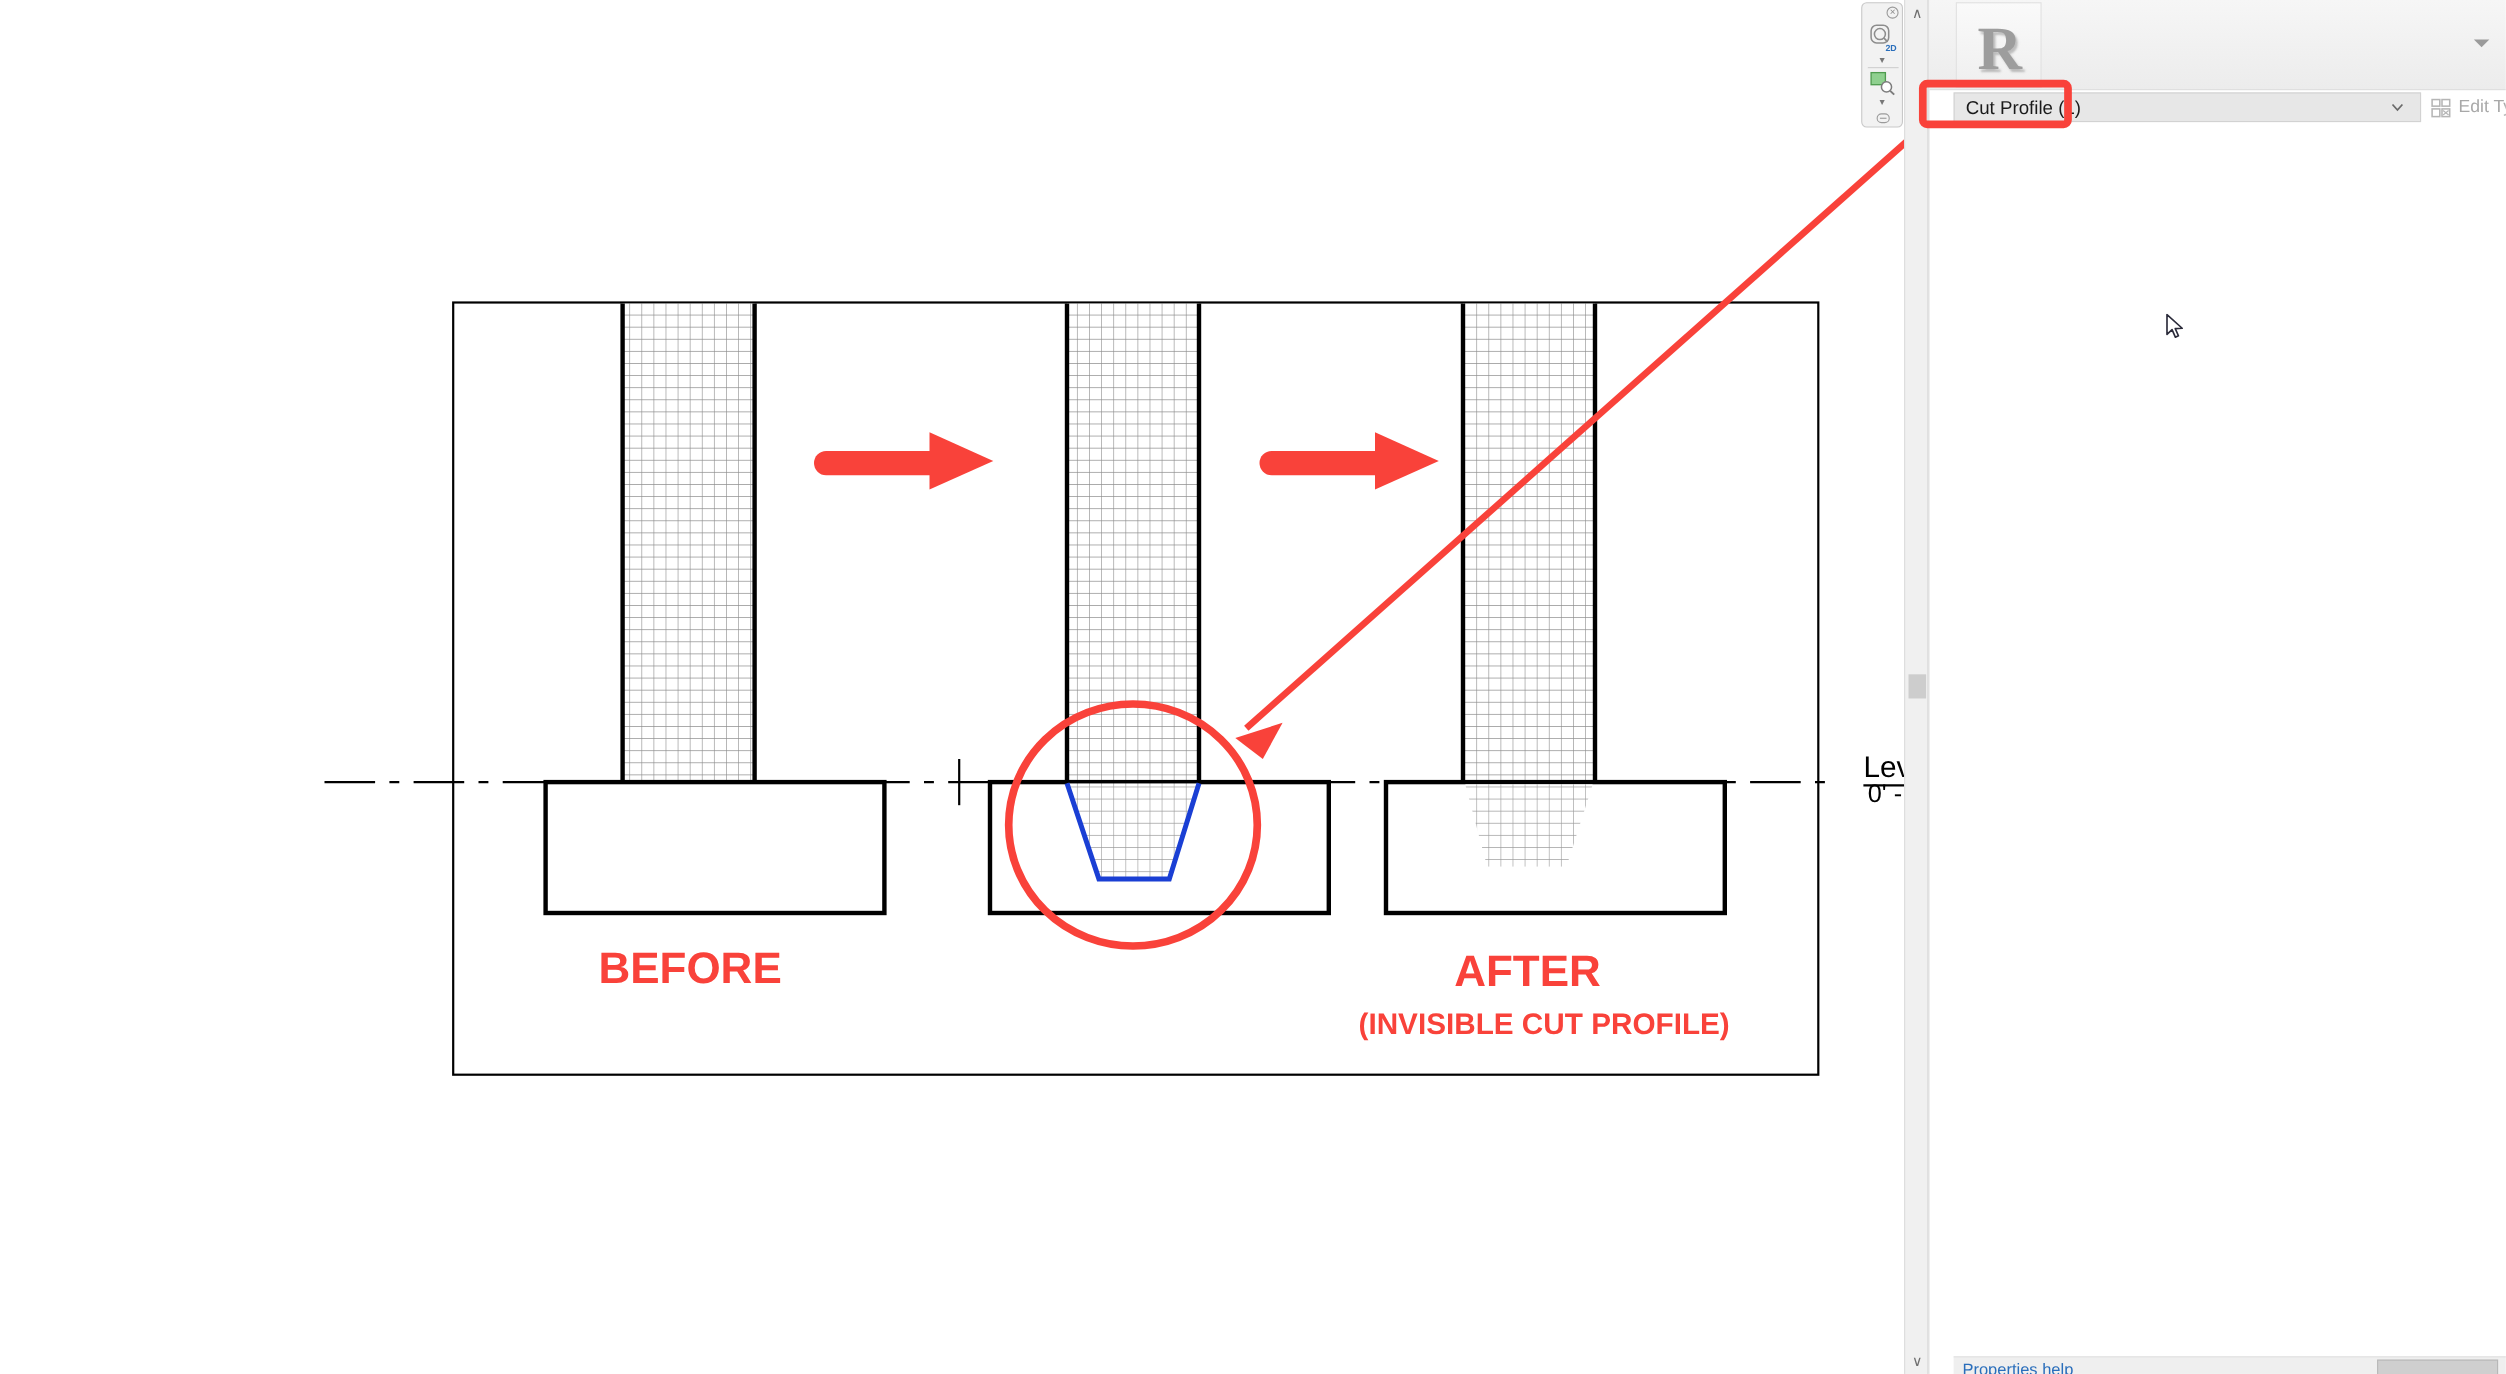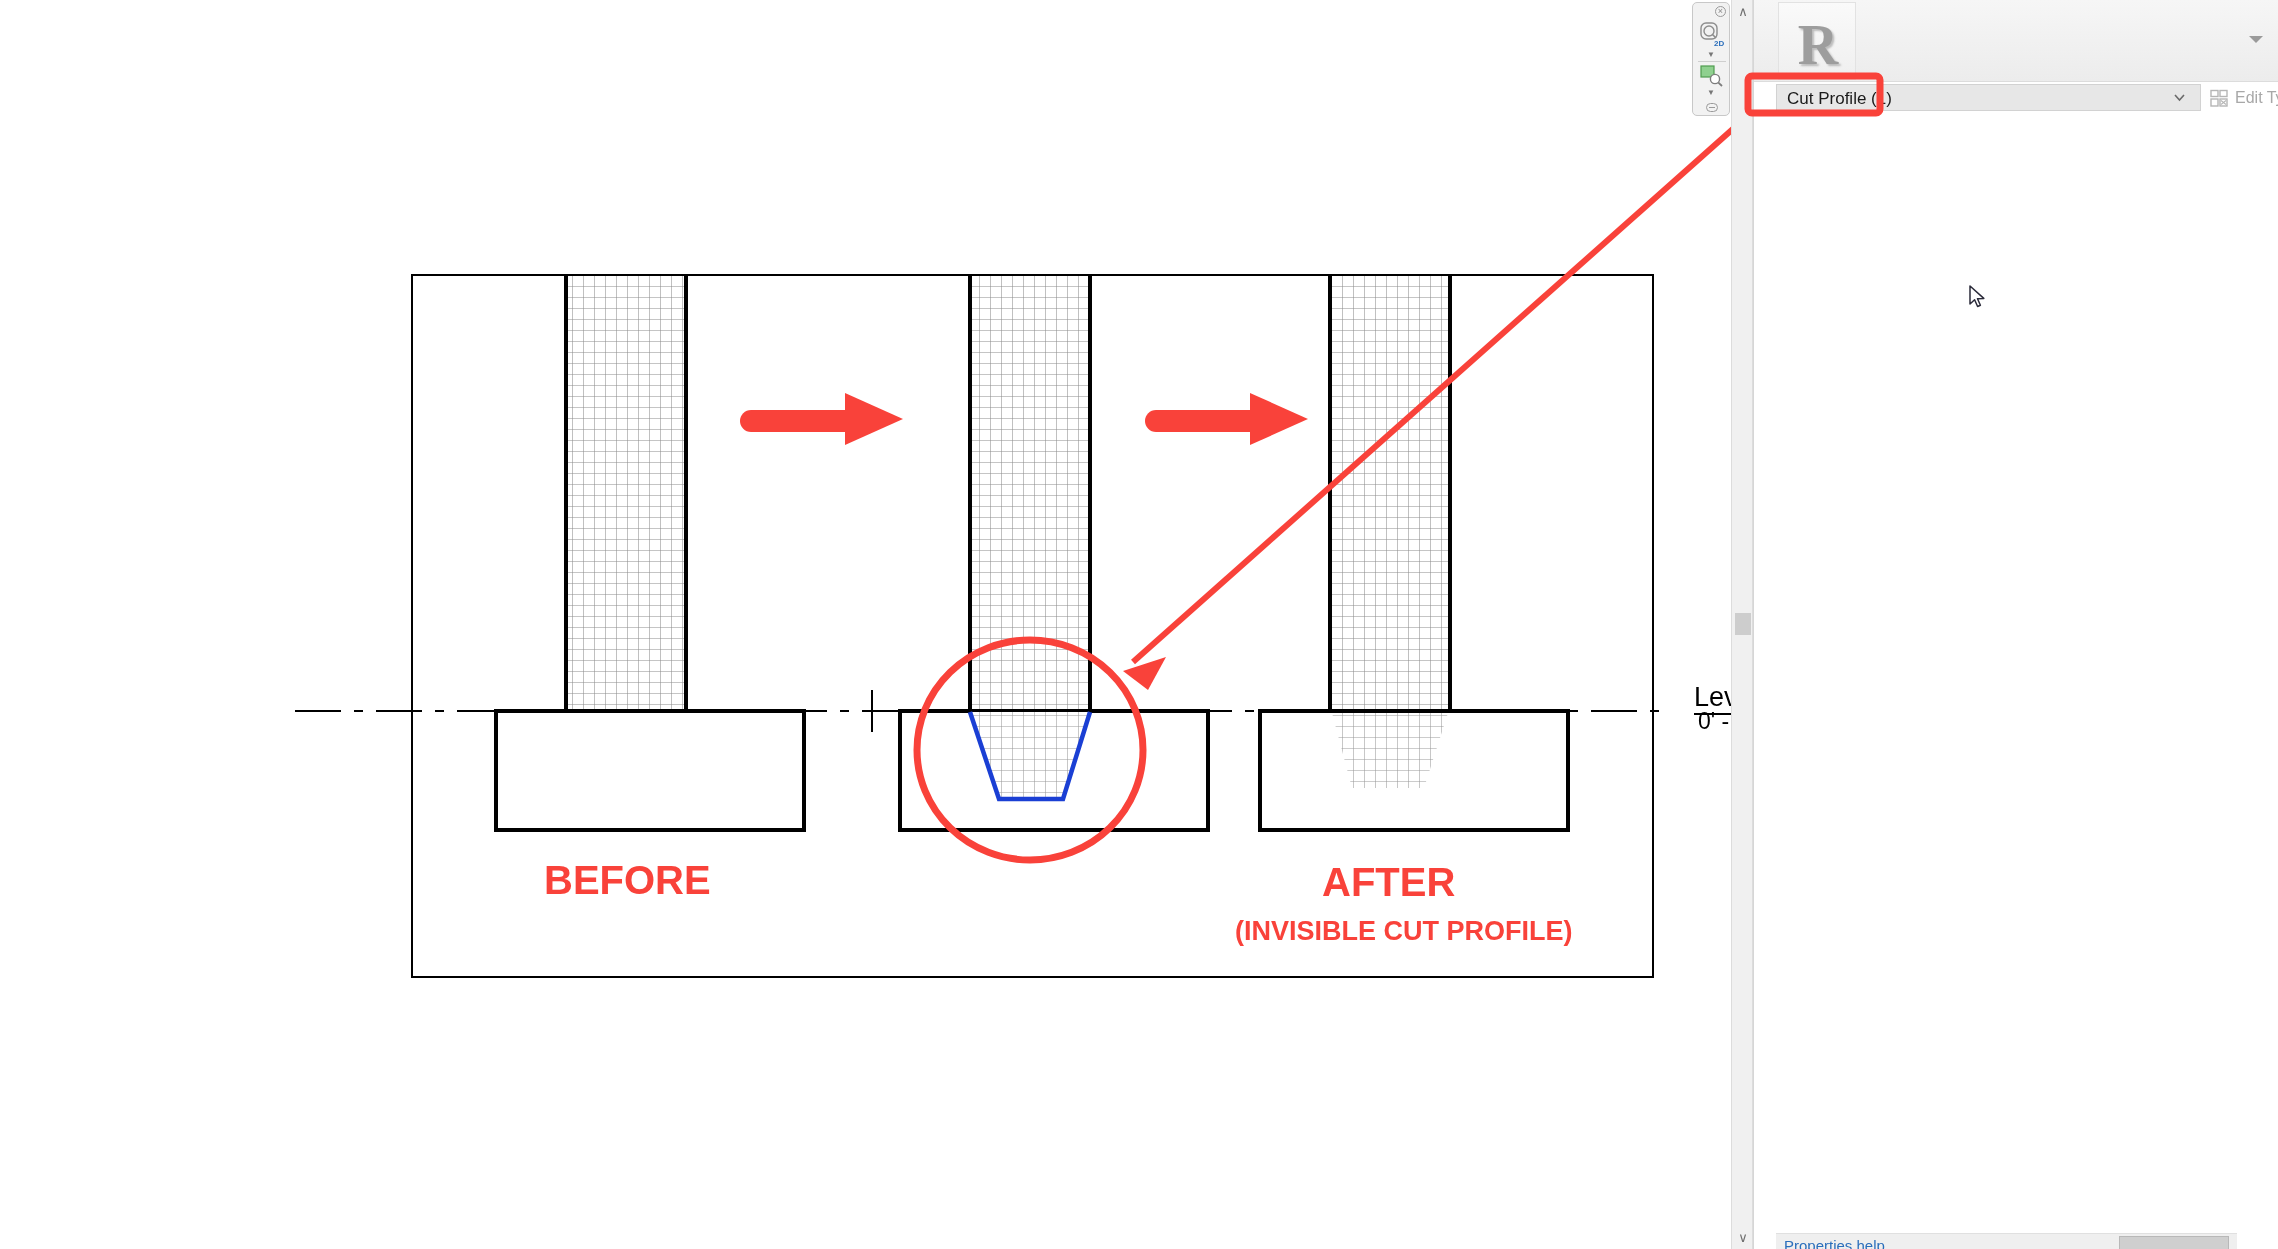--- a/index.html
+++ b/index.html
@@ -85,21 +85,21 @@
   }
   #edit-type-btn {
     position:absolute; left:456px; top:5px; height:22px;
     display:flex; align-items:center; gap:6px;
   }
   #edit-type-btn .et-icon { width:19px; height:19px; }
   #edit-type-btn .et-label { font-size:16px; color:#a8a8a8; white-space:nowrap; }
 
   #props-body { position:absolute; left:22px; top:114px; width:503px; height:1105px; background:#fff; }
   #props-footer {
-    position:absolute; left:22px; bottom:0; width:461px; height:16px;
+    position:absolute; left:22px; bottom:0; width:503px; height:16px;
     background:#efefef; border-top:1px solid #e0e0e0;
   }
   #props-footer .help-link {
     position:absolute; left:8px; top:3px; font-size:15px; color:#2a6ebb;
     white-space:nowrap;
   }
   #props-footer .btn-stub {
     position:absolute; right:8px; top:2px; width:110px; height:16px;
     background:#cfcfcf; border:1px solid #b8b8b8;
   }

